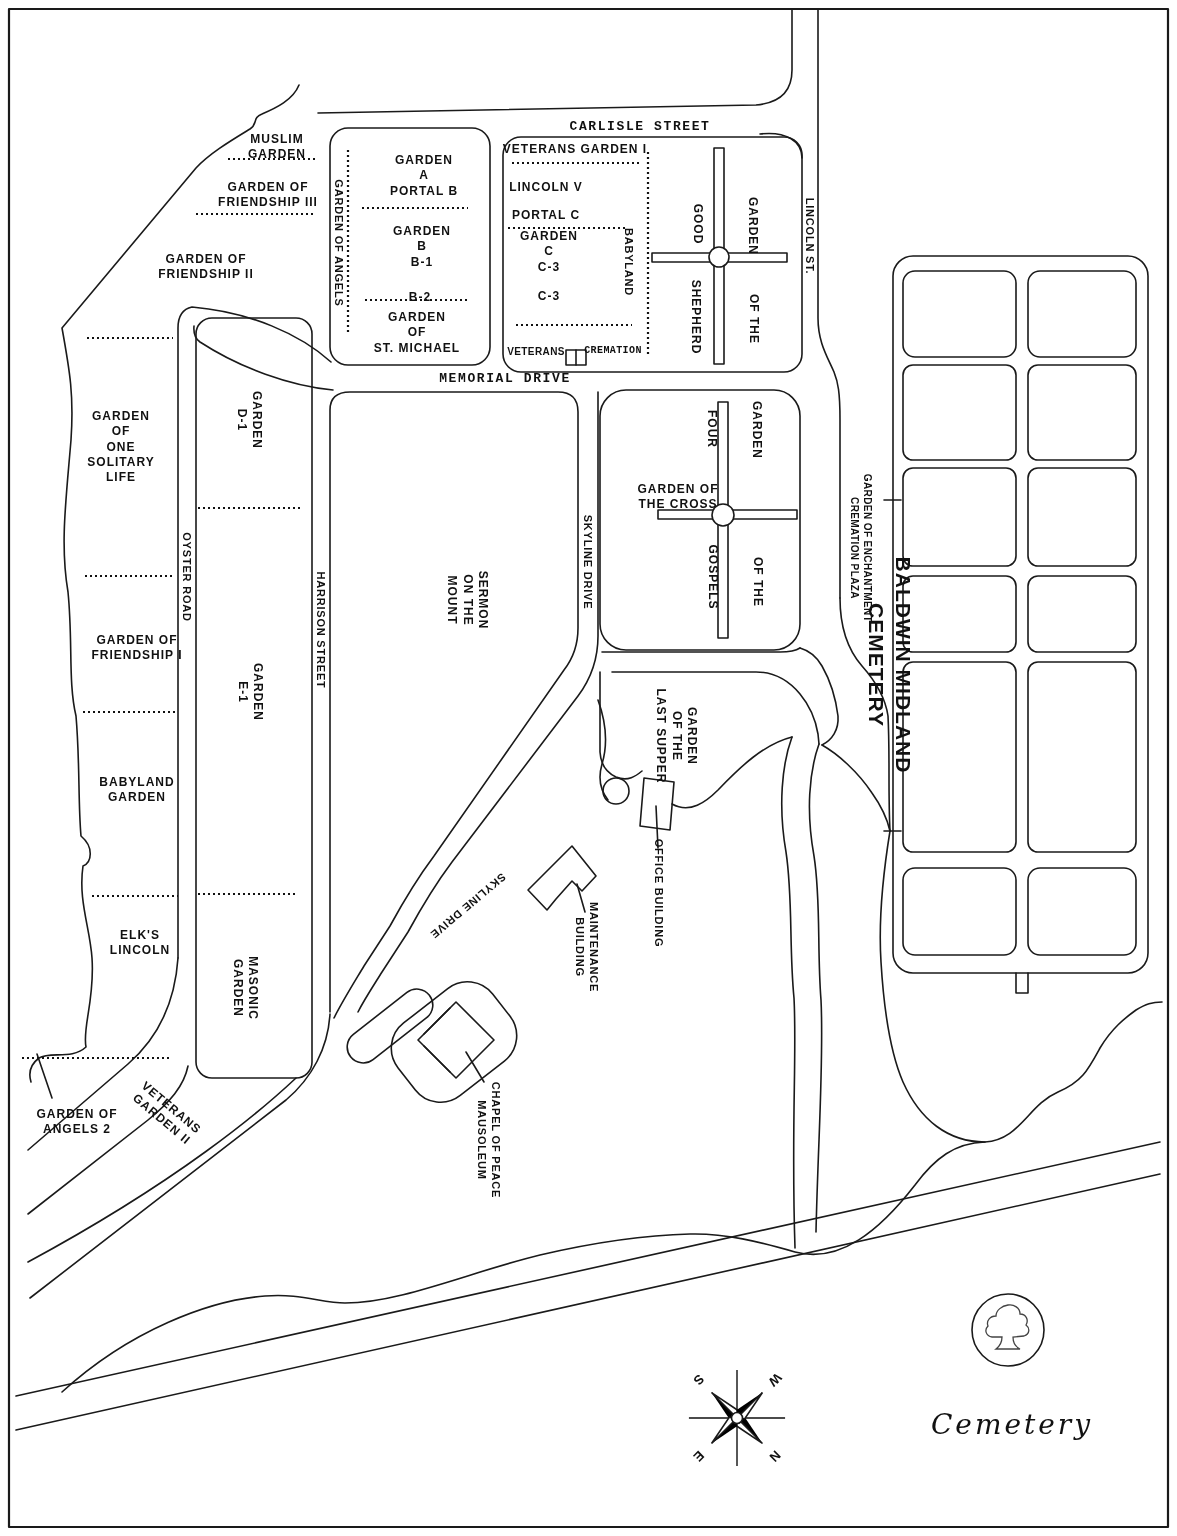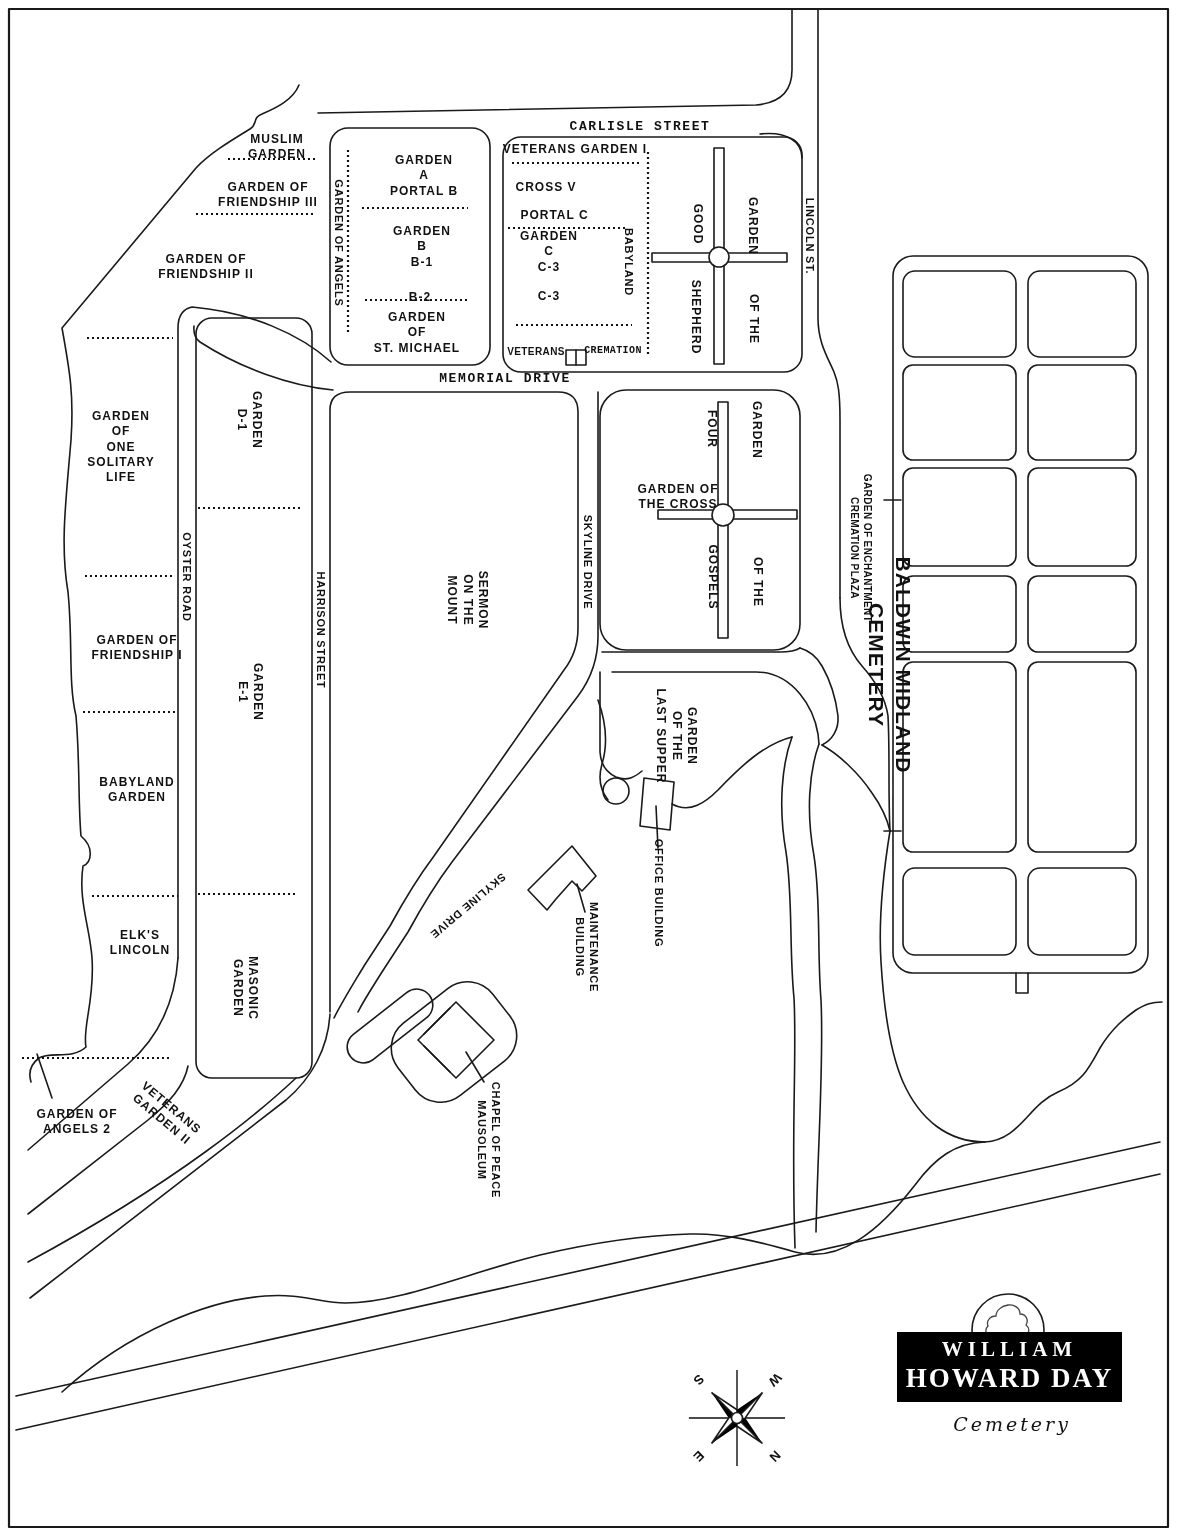--- a/index.html
+++ b/index.html
@@ -18,21 +18,21 @@
   .r140{transform:translate(-50%,-50%) rotate(140deg);}
   .s10{font-size:10px;letter-spacing:.4px;}
   .s11{font-size:11px;letter-spacing:.8px;}
   .s13{font-size:13px;letter-spacing:1.6px;font-family:Liberation Mono, monospace;}
   .s21{font-size:21px;letter-spacing:1px;}
   .logo-box{position:absolute;left:897px;top:1332px;width:225px;height:70px;background:#000;color:#fff;
             text-align:center;font-family:"Liberation Serif",serif;}
   .logo-l1{font-size:21px;letter-spacing:5px;font-weight:700;margin-top:5px;}
   .logo-l2{font-size:27px;letter-spacing:2px;font-weight:700;margin-top:1px;}
   .logo-script{position:absolute;left:1012px;top:1424px;transform:translate(-50%,-50%);
-               font-family:"DejaVu Serif",serif;font-style:italic;font-size:19px;color:#111;letter-spacing:3px;}
+               font-family:"DejaVu Serif",serif;font-style:italic;font-size:28px;color:#111;letter-spacing:3px;}
   .compass{position:absolute;left:677px;top:1358px;width:120px;height:120px;transform:rotate(135deg);}
   .compass .pt{position:absolute;font-weight:700;font-size:13px;transform:translate(-50%,-50%);color:#111;}
 </style>
 </head>
 <body>
 
 <div class="map">
 
   <svg class="lines" width="1177" height="1536" viewBox="0 0 1177 1536">
 
@@ -187,22 +187,22 @@
 A
 PORTAL B</div>
   <div class="lb" style="left:422px;top:247px;">GARDEN
 B
 B-1</div>
   <div class="lb" style="left:420px;top:298px;">B-2</div>
   <div class="lb" style="left:417px;top:333px;">GARDEN
 OF
 ST. MICHAEL</div>
   <div class="lb" style="left:575px;top:150px;">VETERANS GARDEN I</div>
-  <div class="lb" style="left:546px;top:188px;">CROSS V</div>
-  <div class="lb" style="left:546px;top:216px;padding-left:17px;">PORTAL C</div>
+  <div class="lb" style="left:546px;top:188px;">LINCOLN V</div>
+  <div class="lb" style="left:546px;top:216px;">PORTAL C</div>
   <div class="lb" style="left:549px;top:252px;">GARDEN
 C
 C-3</div>
   <div class="lb" style="left:549px;top:297px;">C-3</div>
   <div class="lb" style="left:678px;top:497px;">GARDEN OF
 THE CROSS</div>
 
   <div class="lb r90 s11" style="left:339px;top:243px;">GARDEN OF ANGELS</div>
   <div class="lb r90 s11" style="left:629px;top:262px;">BABYLAND</div>
   <div class="lb r90" style="left:697px;top:224px;">GOOD</div>
@@ -237,19 +237,15 @@
   <div class="lb r90 s11" style="left:489px;top:1140px;">CHAPEL OF PEACE
 MAUSOLEUM</div>
 
   <div class="compass">
     <div class="pt" style="left:60px;top:6px;">N</div>
     <div class="pt" style="left:114px;top:60px;">E</div>
     <div class="pt" style="left:60px;top:114px;">S</div>
     <div class="pt" style="left:6px;top:60px;">W</div>
   </div>
 
-  <div class="logo-box">
-    <div class="logo-l1">WILLIAM</div>
-    <div class="logo-l2">HOWARD DAY</div>
-  </div>
   <div class="logo-script">Cemetery</div>
 
 </div>
 
 </body></html>

